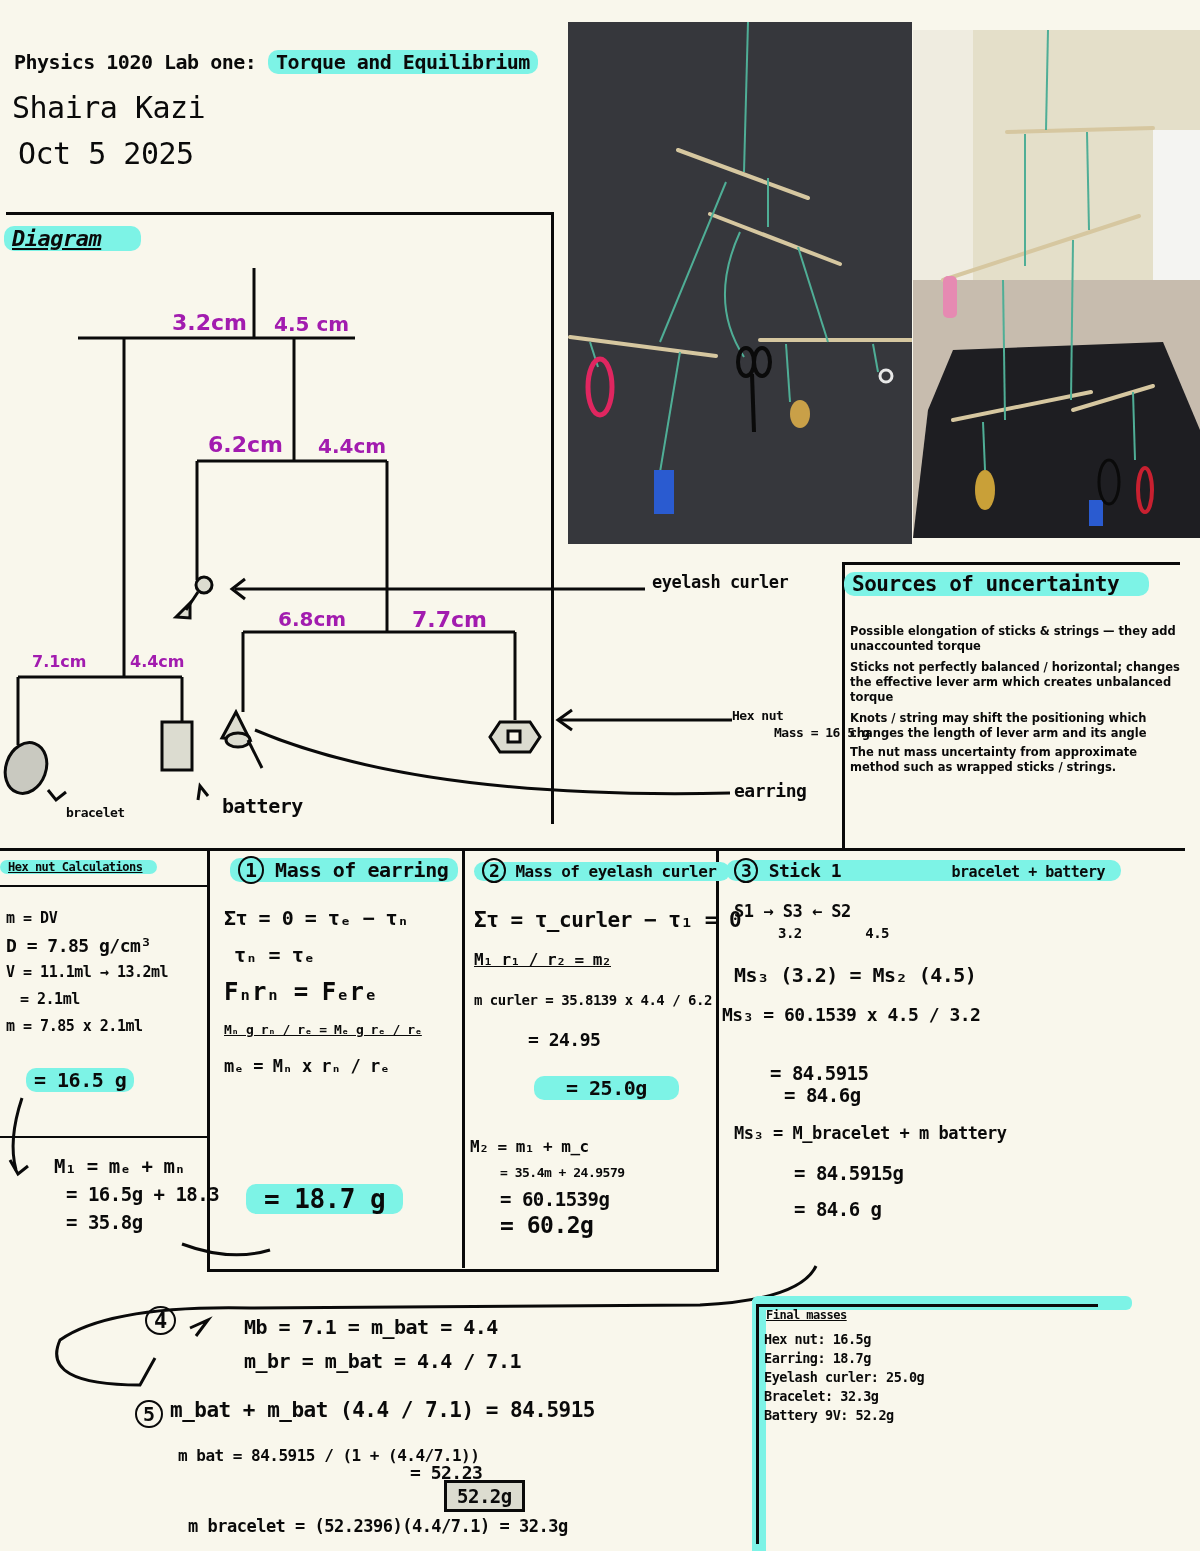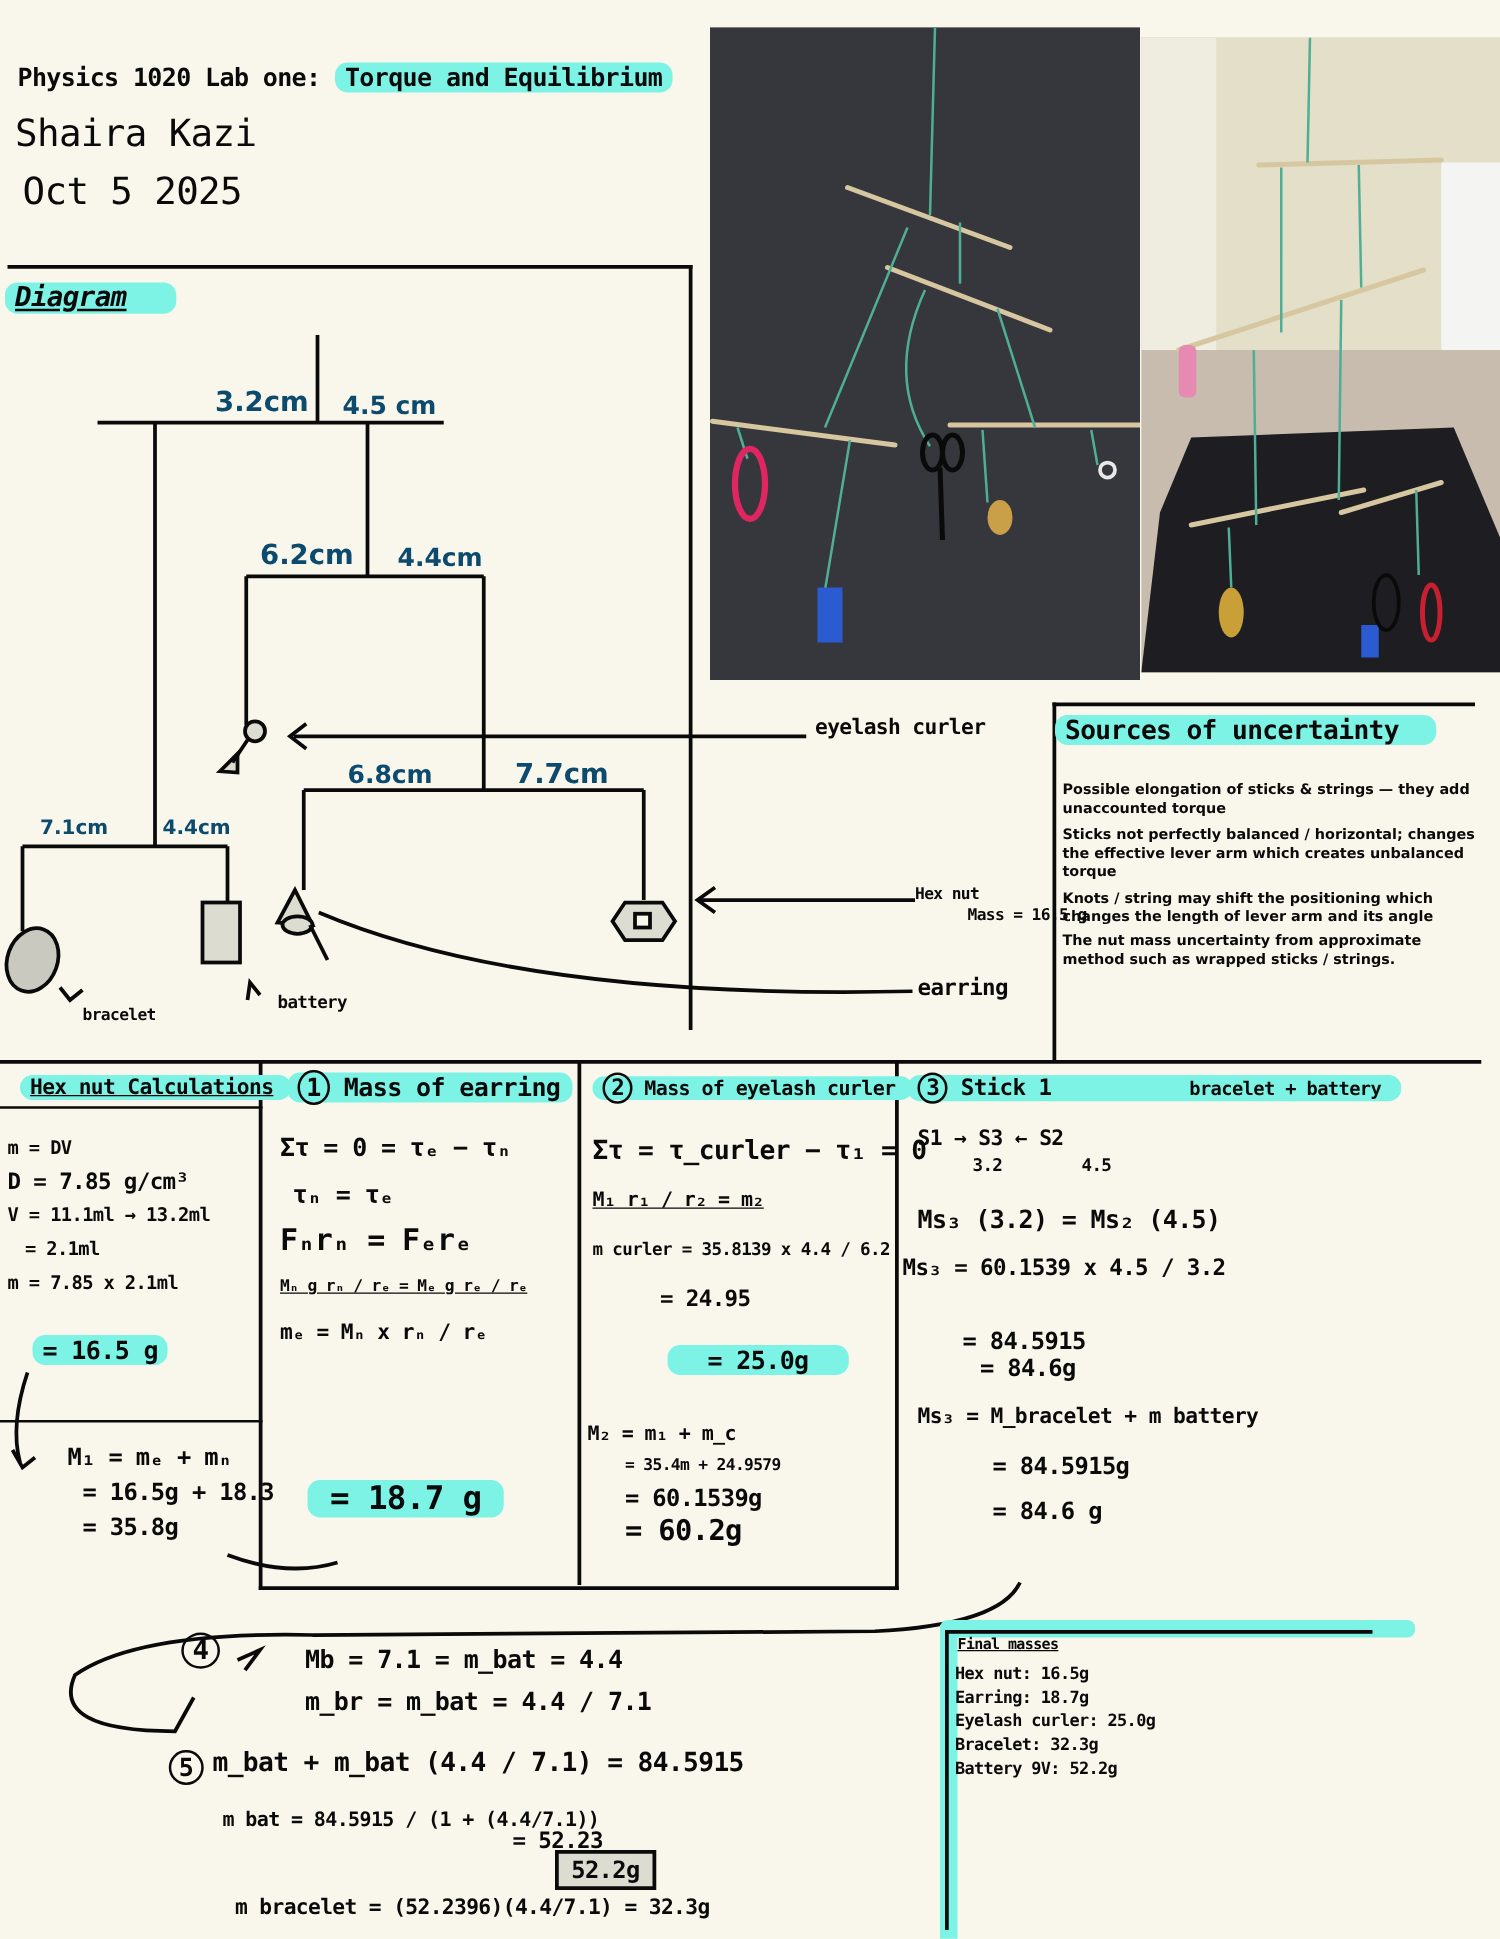--- a/index.html
+++ b/index.html
@@ -5,21 +5,21 @@
   html, body { margin: 0; padding: 0; }
   body {
     width: 1200px; height: 1551px; position: relative; overflow: hidden;
     background: #f9f7ec;
     font-family: "DejaVu Sans", sans-serif;
     color: #0a0a0a;
   }
   .abs { position: absolute; }
   .hw { font-family: "DejaVu Sans Mono", monospace; font-weight: bold; letter-spacing: -0.5px; white-space: nowrap; }
   .hl { background: #7df3e6; border-radius: 10px; padding: 0 8px; }
-  .blue { color: #0c4a6e; font-family: "DejaVu Sans", sans-serif; font-weight: bold; }
+  .blue { color: #a21caf; font-family: "DejaVu Sans", sans-serif; font-weight: bold; }
   .line { position: absolute; background: #0a0a0a; }
   .photo { position: absolute; overflow: hidden; }
   .t-head { font-size: 22px; }
   .t-big { font-size: 30px; }
   .t-mid { font-size: 20px; }
   .t-small { font-size: 13px; }
   .boxed { border: 3px solid #0a0a0a; background: #dcdcd0; padding: 2px 10px; }
   svg { position: absolute; overflow: visible; }
 </style>
 </head>
@@ -102,21 +102,21 @@
 <div class="abs blue" style="left:278px;top:607px;font-size:20px;">6.8cm</div>
 <div class="abs blue" style="left:412px;top:607px;font-size:22px;">7.7cm</div>
 <div class="abs blue" style="left:32px;top:652px;font-size:16px;">7.1cm</div>
 <div class="abs blue" style="left:130px;top:652px;font-size:16px;">4.4cm</div>
 
 <div class="abs hw t-mid" style="left:652px;top:572px;font-size:17px;">eyelash curler</div>
 <div class="abs hw t-small" style="left:732px;top:708px;">Hex nut</div>
 <div class="abs hw t-small" style="left:726px;top:725px;margin-left:48px;">Mass = 16.5 g</div>
 <div class="abs hw" style="left:734px;top:780px;font-size:18px;">earring</div>
 <div class="abs hw t-small" style="left:66px;top:805px;">bracelet</div>
-<div class="abs hw" style="left:222px;top:794px;font-size:14px;">battery</div>
+<div class="abs hw" style="left:222px;top:794px;font-size:20px;">battery</div>
 
 <div class="photo" style="left:568px;top:22px;width:344px;height:522px;background:#3a3b40;">
   <svg width="344" height="522" style="left:0;top:0;">
     <rect x="0" y="0" width="344" height="522" fill="#36373c"></rect>
     <g stroke="#d6c7a0" stroke-width="4" stroke-linecap="round">
       <line x1="110" y1="128" x2="240" y2="176"></line>
       <line x1="142" y1="192" x2="272" y2="242"></line>
       <line x1="2" y1="315" x2="148" y2="334"></line>
       <line x1="192" y1="318" x2="344" y2="318"></line>
     </g>
@@ -185,21 +185,21 @@
 </div>
 
 <div class="line" style="left:0;top:848px;width:1185px;height:3px;"></div>
 <div class="line" style="left:0;top:885px;width:210px;height:2px;"></div>
 <div class="line" style="left:207px;top:850px;width:3px;height:422px;"></div>
 <div class="line" style="left:0;top:1136px;width:210px;height:2px;"></div>
 <div class="line" style="left:462px;top:850px;width:3px;height:418px;"></div>
 <div class="line" style="left:716px;top:850px;width:3px;height:422px;"></div>
 <div class="line" style="left:207px;top:1269px;width:512px;height:3px;"></div>
 
-<div class="abs hw" style="left:16px;top:860px;font-size:17px;">
+<div class="abs hw" style="left:0;top:860px;font-size:12px;">
   <span class="hl" style="padding-right:14px;text-decoration:underline;">Hex nut Calculations</span>
 </div>
 <div class="abs hw" style="left:6px;top:905px;font-size:15px;line-height:27px;">
   <div>m = DV</div>
   <div style="font-size:18px;">D = 7.85 g/cm³</div>
   <div>V = 11.1ml → 13.2ml</div>
   <div style="padding-left:14px;">= 2.1ml</div>
   <div>m = 7.85 x 2.1ml</div>
 </div>
 <div class="abs hw" style="left:26px;top:1068px;font-size:20px;">

